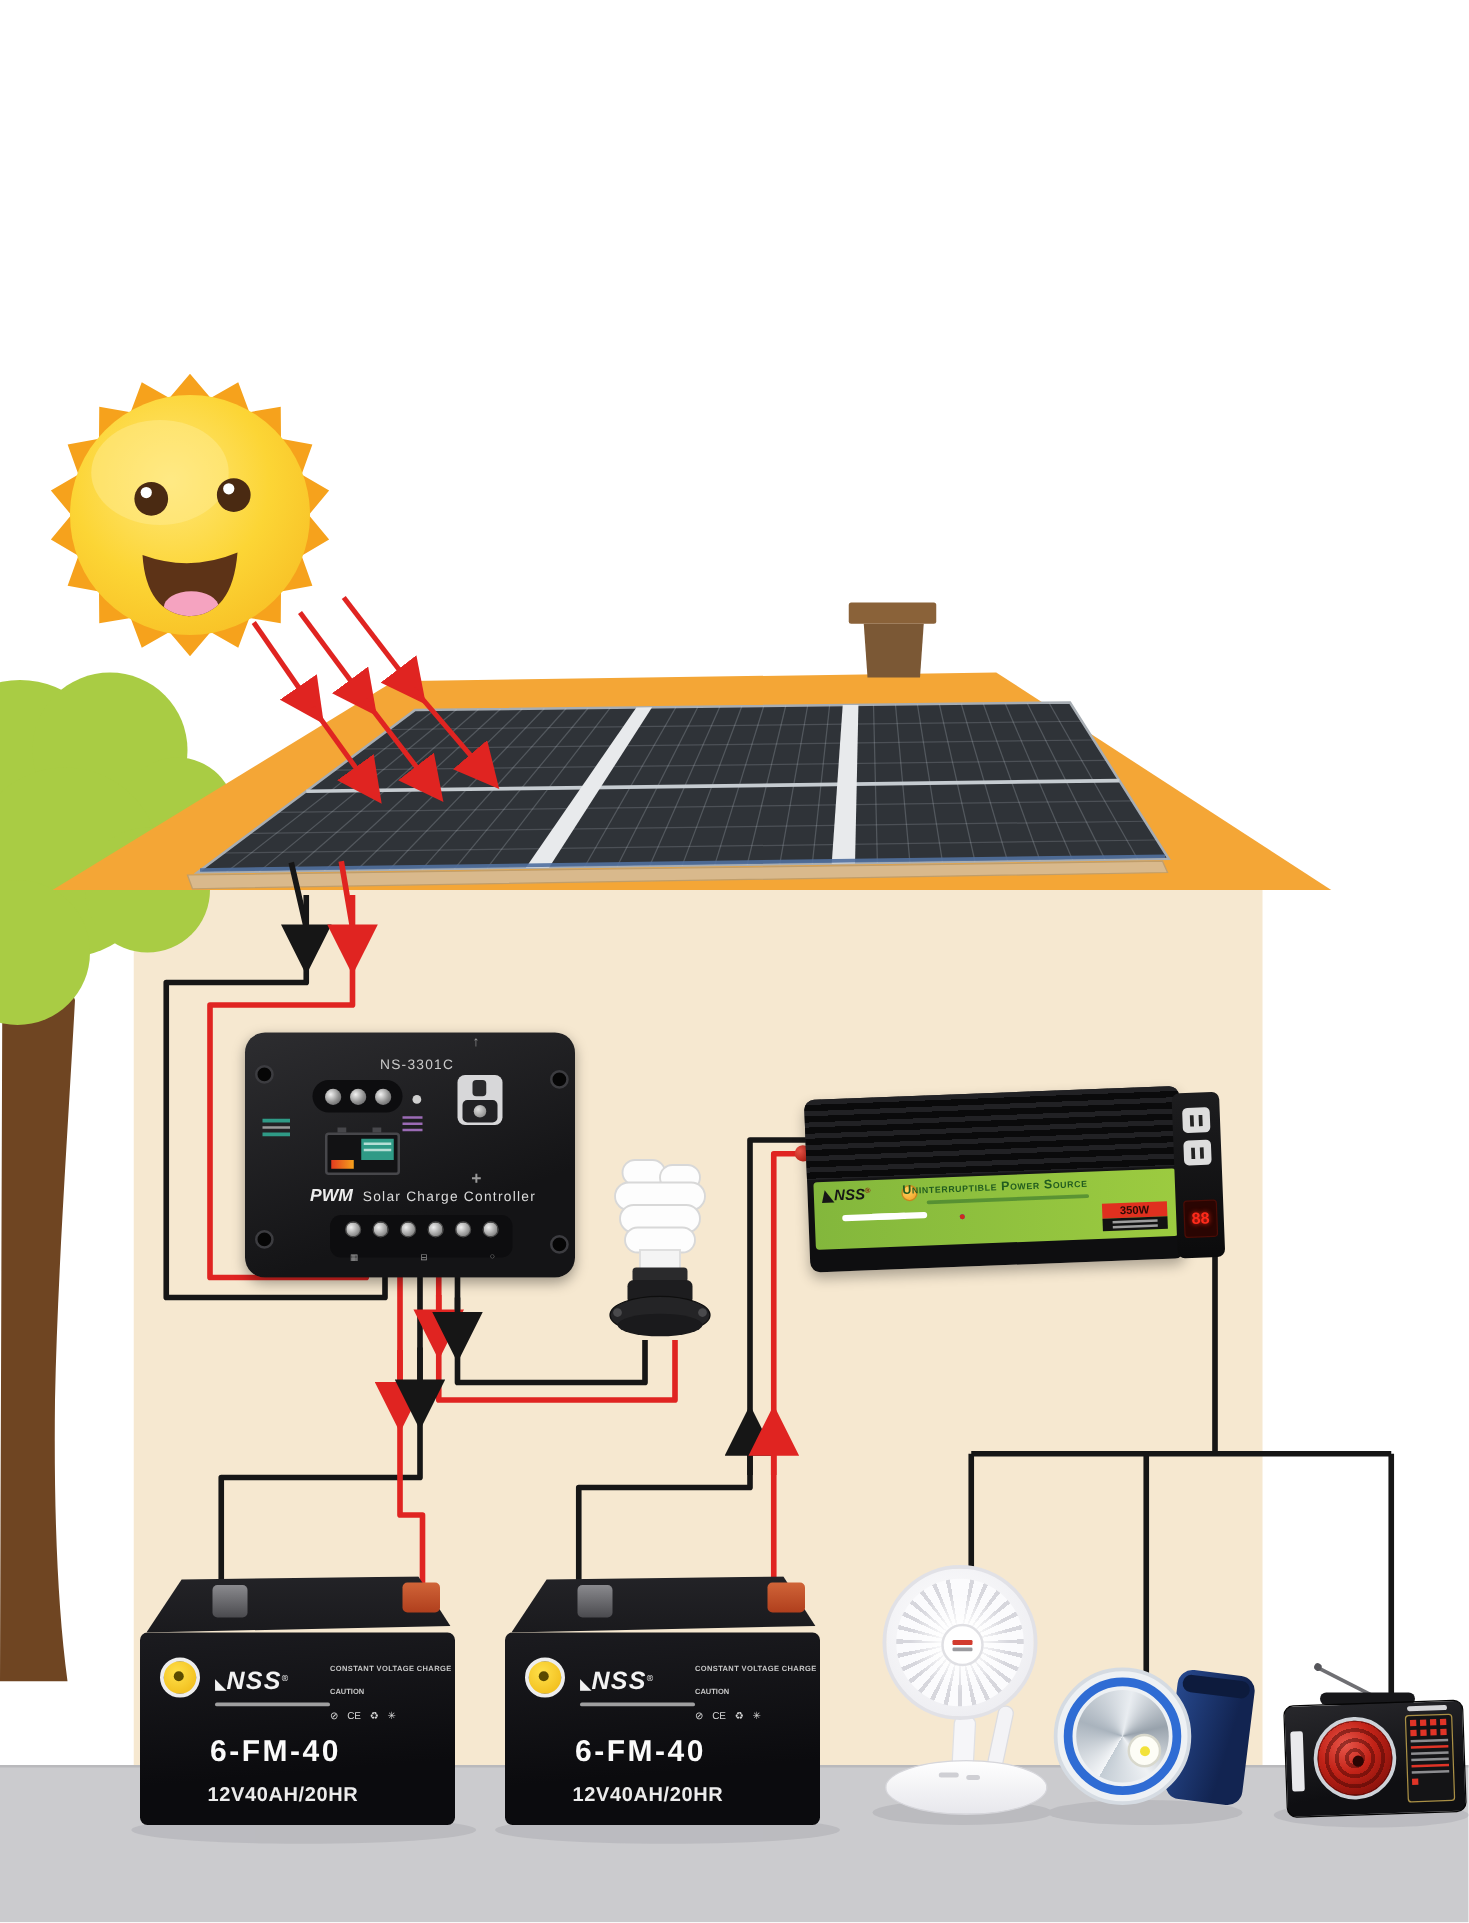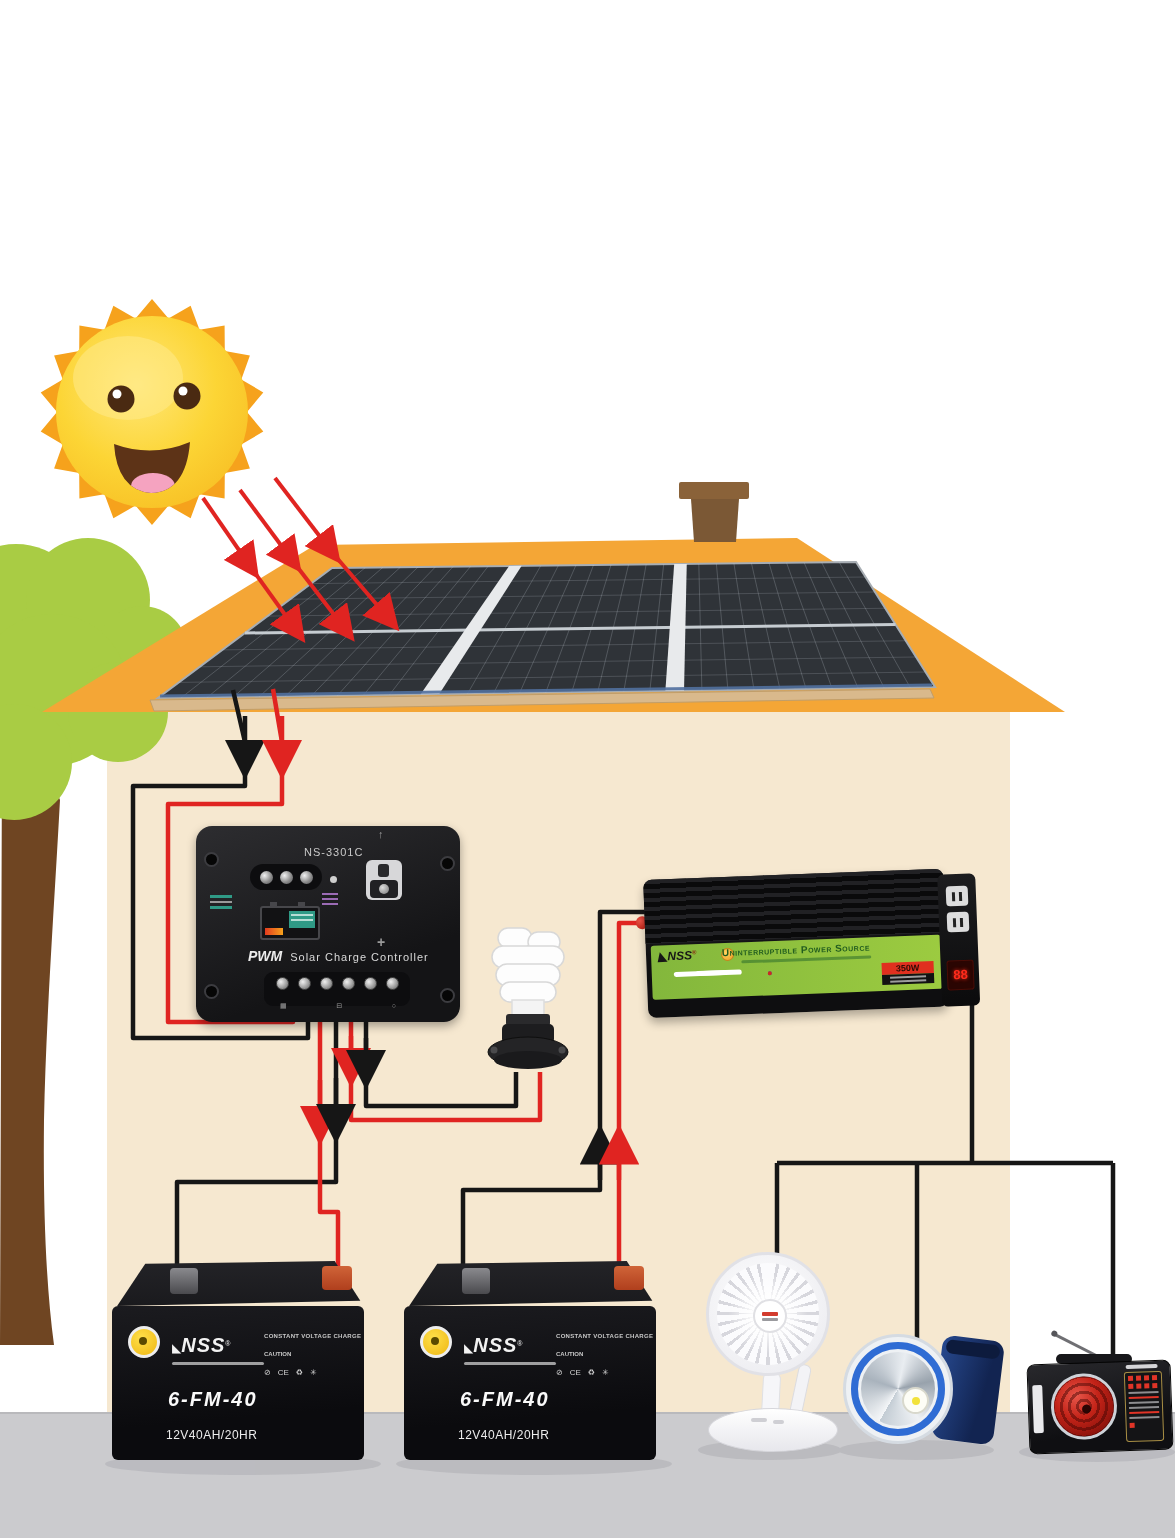--- a/index.html
+++ b/index.html
@@ -73,22 +73,22 @@
   .term-neg{left:60px;top:18px;width:28px;height:26px;background:linear-gradient(#8a8a8e,#4a4a4e);border-radius:4px;}
   .term-pos{left:212px;top:16px;width:30px;height:24px;background:linear-gradient(#d06438,#b03f1d);border-radius:4px;}
   .bat-front{left:2px;top:56px;width:252px;height:154px;background:linear-gradient(175deg,#1b1b1f,#0b0b0e 70%);border-radius:6px;}
   .bat-badge{left:16px;top:20px;width:26px;height:26px;border-radius:50%;border:3px solid #ededed;background:radial-gradient(circle at 40% 35%,#ffe04a,#eeb612);}
   .bat-badge i{position:absolute;left:8px;top:8px;width:8px;height:8px;border-radius:50%;background:#5a4a00;}
   .bat-logo{left:60px;top:28px;color:#f2f2f2;white-space:nowrap;}
   .bat-logo .tri{font-size:12px;}
   .bat-logo .nm{font-size:20px;font-weight:900;font-style:italic;letter-spacing:1px;}
   .bat-logo sup{font-size:7px;}
   .bat-logo-sub{left:60px;top:56px;width:92px;height:3px;background:#cfcfcf;opacity:.75;border-radius:2px;}
-  .bat-model{left:56px;top:82px;font-size:20px;font-weight:900;letter-spacing:2px;color:#fafafa;font-style:italic;}
-  .bat-rating{left:54px;top:122px;font-size:12px;font-weight:400;letter-spacing:.5px;color:#ececec;}
+  .bat-model{left:56px;top:82px;font-size:24px;font-weight:900;letter-spacing:2px;color:#fafafa;}
+  .bat-rating{left:54px;top:122px;font-size:16px;font-weight:700;letter-spacing:.5px;color:#ececec;}
   .bat-side{left:152px;top:18px;width:92px;color:#c8c8c8;}
   .bat-side .t{font-size:6px;font-weight:700;letter-spacing:.3px;white-space:nowrap;}
   .bat-side .bar{height:2px;background:#8e8e92;margin:4px 0;border-radius:1px;}
   .bat-side .caution{font-size:6px;font-weight:800;margin-top:5px;}
   .bat-certs{display:flex;gap:7px;margin-top:8px;font-size:8px;color:#d5d5d5;align-items:center;}
 
   
   .fan{left:704px;top:1248px;width:140px;height:205px;}
   .fan-arm{left:90px;top:116px;width:11px;height:50px;background:#f3f3f6;border:1px solid #dcdce0;border-radius:6px;transform:rotate(12deg);}
   .fan-neck{left:58px;top:124px;width:16px;height:46px;background:#f6f6f9;border:1px solid #dfe0e4;border-radius:7px;transform:rotate(3deg);}

